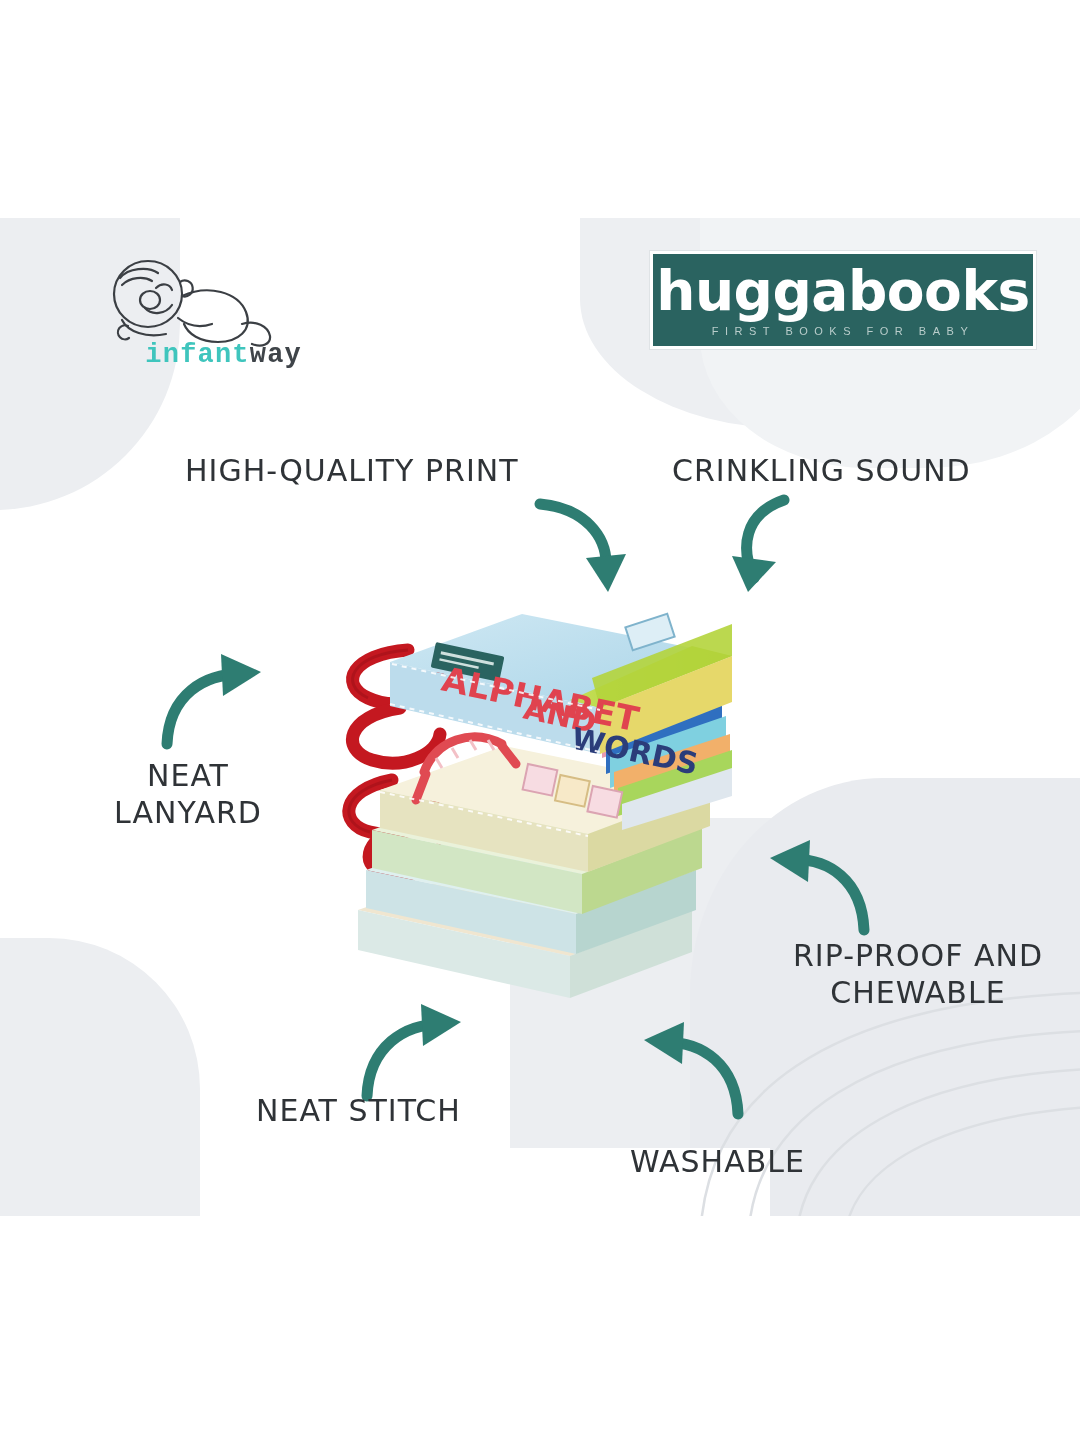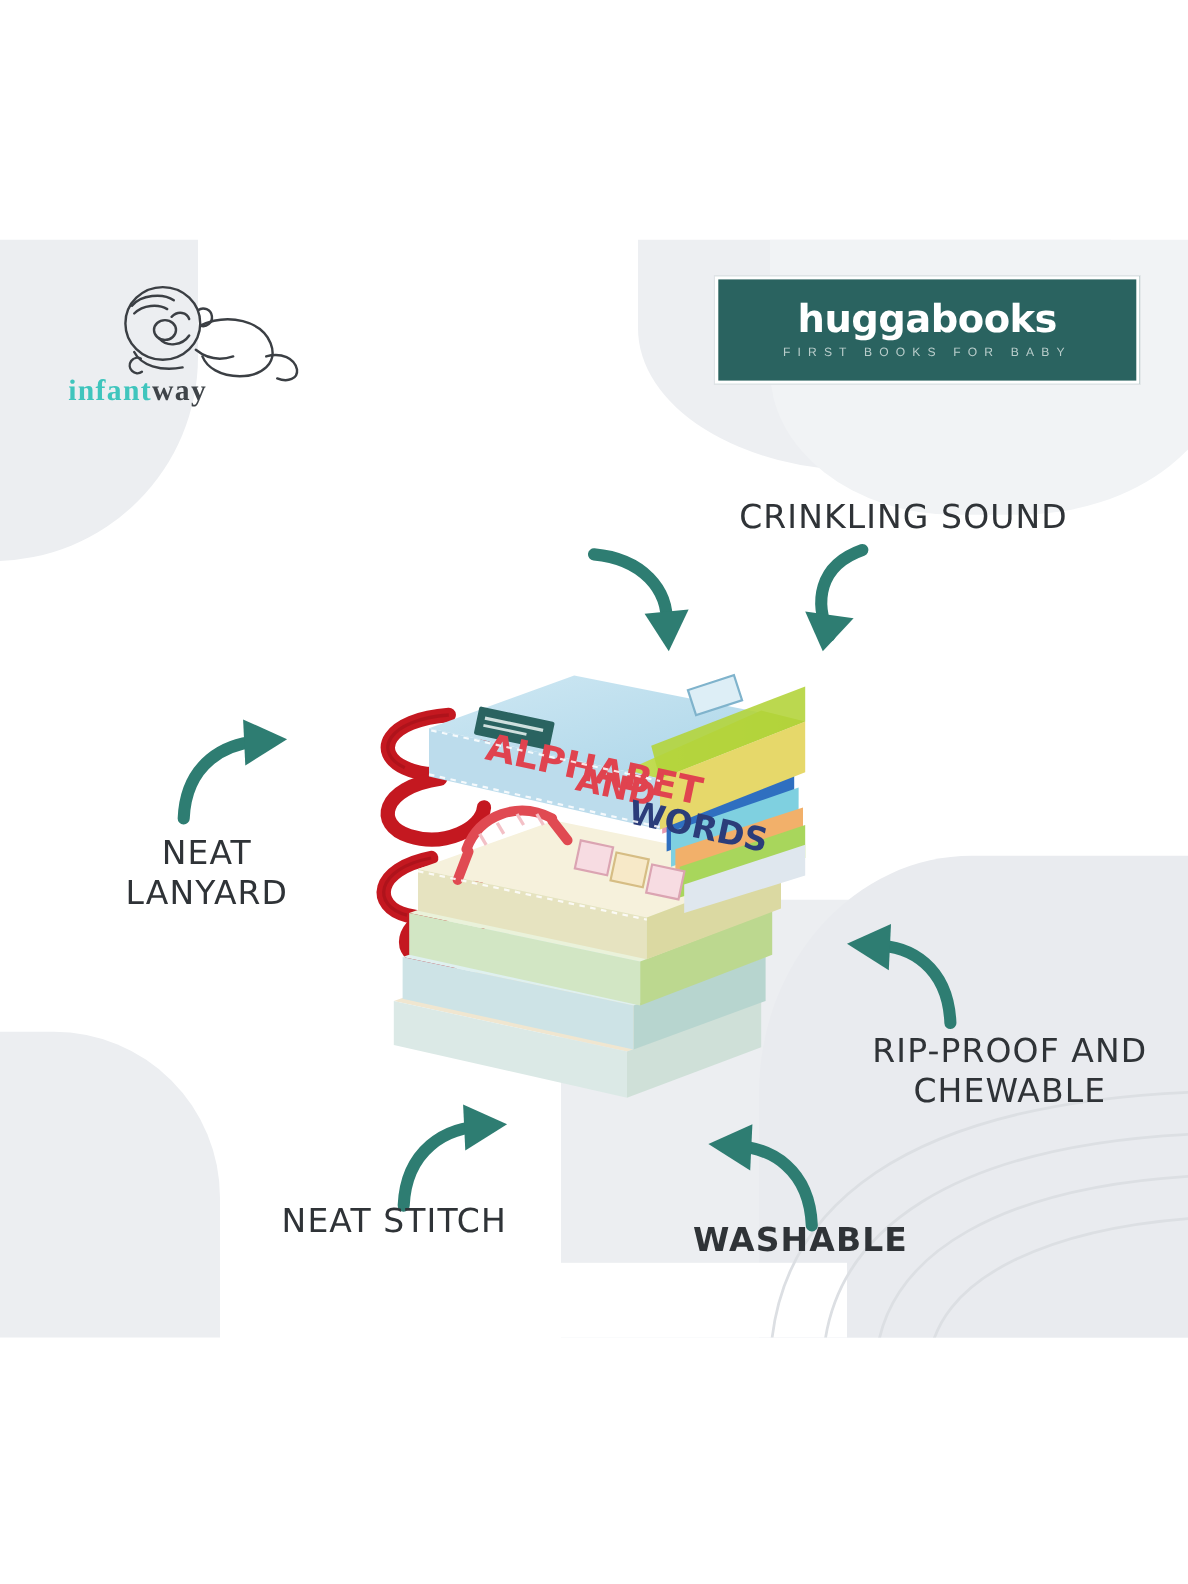--- a/index.html
+++ b/index.html
@@ -19,43 +19,43 @@
   #blob-br{left:510px;top:600px;width:600px;height:420px;border-radius:40px 0 0 0;background:#eceef1;}
   #blob-br2{left:690px;top:560px;width:420px;height:470px;border-radius:46% 0 0 0;background:#e9ebef;}
   #notch-white{left:470px;top:930px;width:300px;height:120px;background:#ffffff;border-radius:0;}
 
   .arcs{position:absolute;left:690px;top:740px;width:420px;height:290px;overflow:hidden;}
   .arcs svg{display:block;}
 
   
   #logo{position:absolute;left:62px;top:30px;width:240px;height:140px;}
   #logo svg{display:block;}
-  #logo-word{position:absolute;left:62px;top:122px;width:240px;text-align:left;
-             font-family:Liberation Serif, serif;font-size:27px;letter-spacing:1.2px;}
+  #logo-word{position:absolute;left:62px;top:122px;width:240px;text-align:right;
+             font-family:Liberation Mono, monospace;font-size:27px;letter-spacing:1.2px;}
   #logo-word .a{color:#3fc5bd;font-weight:600;}
   #logo-word .b{color:#3f4449;font-weight:600;}
 
   
   #badge{position:absolute;left:650px;top:33px;width:380px;height:92px;background:#2a6360;
          border:3px solid #ffffff;box-shadow:0 0 0 1px #dfe3e6;
          display:flex;flex-direction:column;align-items:center;justify-content:center;}
-  #badge-title{color:#ffffff;font-size:35px;font-weight:bold;letter-spacing:-0.5px;line-height:1;
+  #badge-title{color:#ffffff;font-size:55px;font-weight:bold;letter-spacing:-0.5px;line-height:1;
                font-family:"DejaVu Sans",sans-serif;}
   #badge-sub{color:#b9cdcb;font-size:11px;letter-spacing:6.5px;margin-top:6px;
              font-family:Liberation Sans, sans-serif;}
 
   
   .label{position:absolute;color:#2f3337;font-family:"DejaVu Sans",sans-serif;
          font-size:30px;font-weight:normal;letter-spacing:1px;line-height:1.22;white-space:pre-line;}
   #lbl-print{left:185px;top:235px;}
   #lbl-crinkle{left:672px;top:235px;}
   #lbl-lanyard{left:88px;top:540px;text-align:center;width:200px;}
   #lbl-rip{left:768px;top:720px;text-align:center;width:300px;}
   #lbl-stitch{left:232px;top:875px;margin-left:24px;}
-  #lbl-wash{left:630px;top:892px;font-weight:bold;}
+  #lbl-wash{left:630px;top:926px;}
 
   
   .arrow{position:absolute;}
   .arrow svg{display:block;overflow:visible;}
 
   
   #product{position:absolute;left:240px;top:340px;width:580px;height:520px;}
   #product svg{display:block;}
 </style>
 </head>
@@ -269,20 +269,21 @@
       </svg>
     </div>
 
     <div class="arrow" id="arr-wash" style="left:630px;top:800px;">
       <svg width="120" height="110" viewBox="0 0 120 110">
         <path d="M108 96 C 106 48 74 22 30 24" fill="none" stroke="#2e7d72" stroke-width="11" stroke-linecap="round"></path>
         <path d="M54 4 L 14 22 L 52 46 Z" fill="#2e7d72"></path>
       </svg>
     </div>
 
+    <div class="label" id="lbl-print">HIGH-QUALITY PRINT</div>
     <div class="label" id="lbl-crinkle">CRINKLING SOUND</div>
     <div class="label" id="lbl-lanyard">NEAT
 LANYARD</div>
     <div class="label" id="lbl-rip">RIP-PROOF AND
 CHEWABLE</div>
     <div class="label" id="lbl-stitch">NEAT STITCH</div>
     <div class="label" id="lbl-wash">WASHABLE</div>
 
   </div>
 </div>

